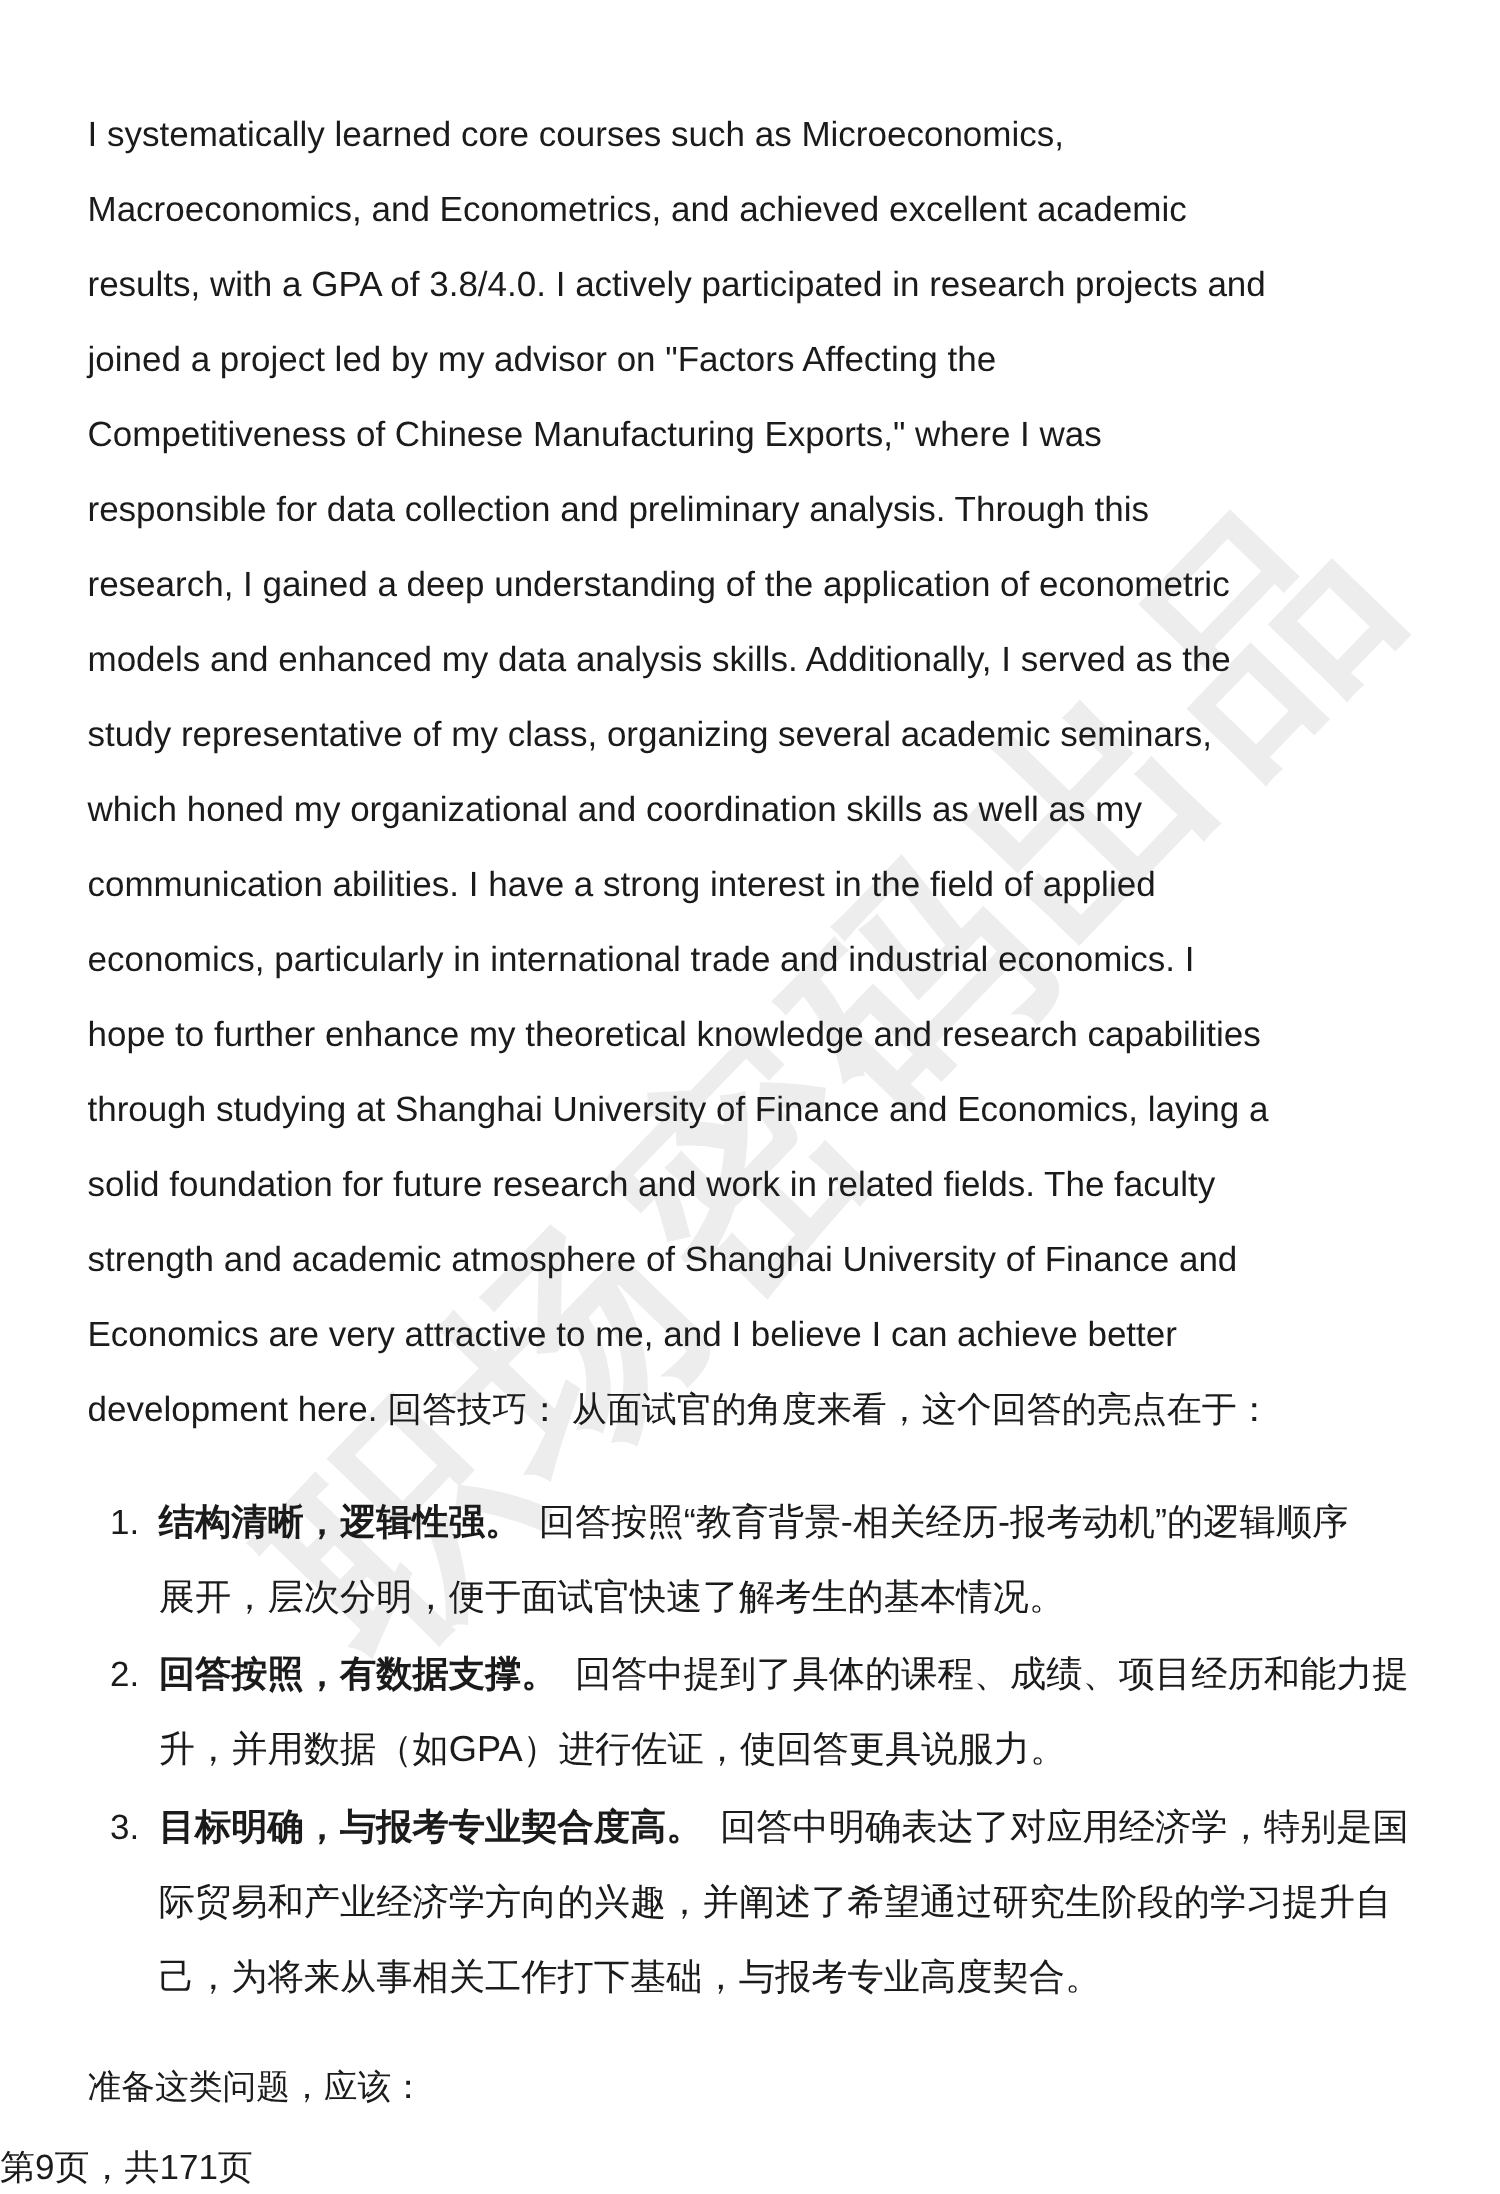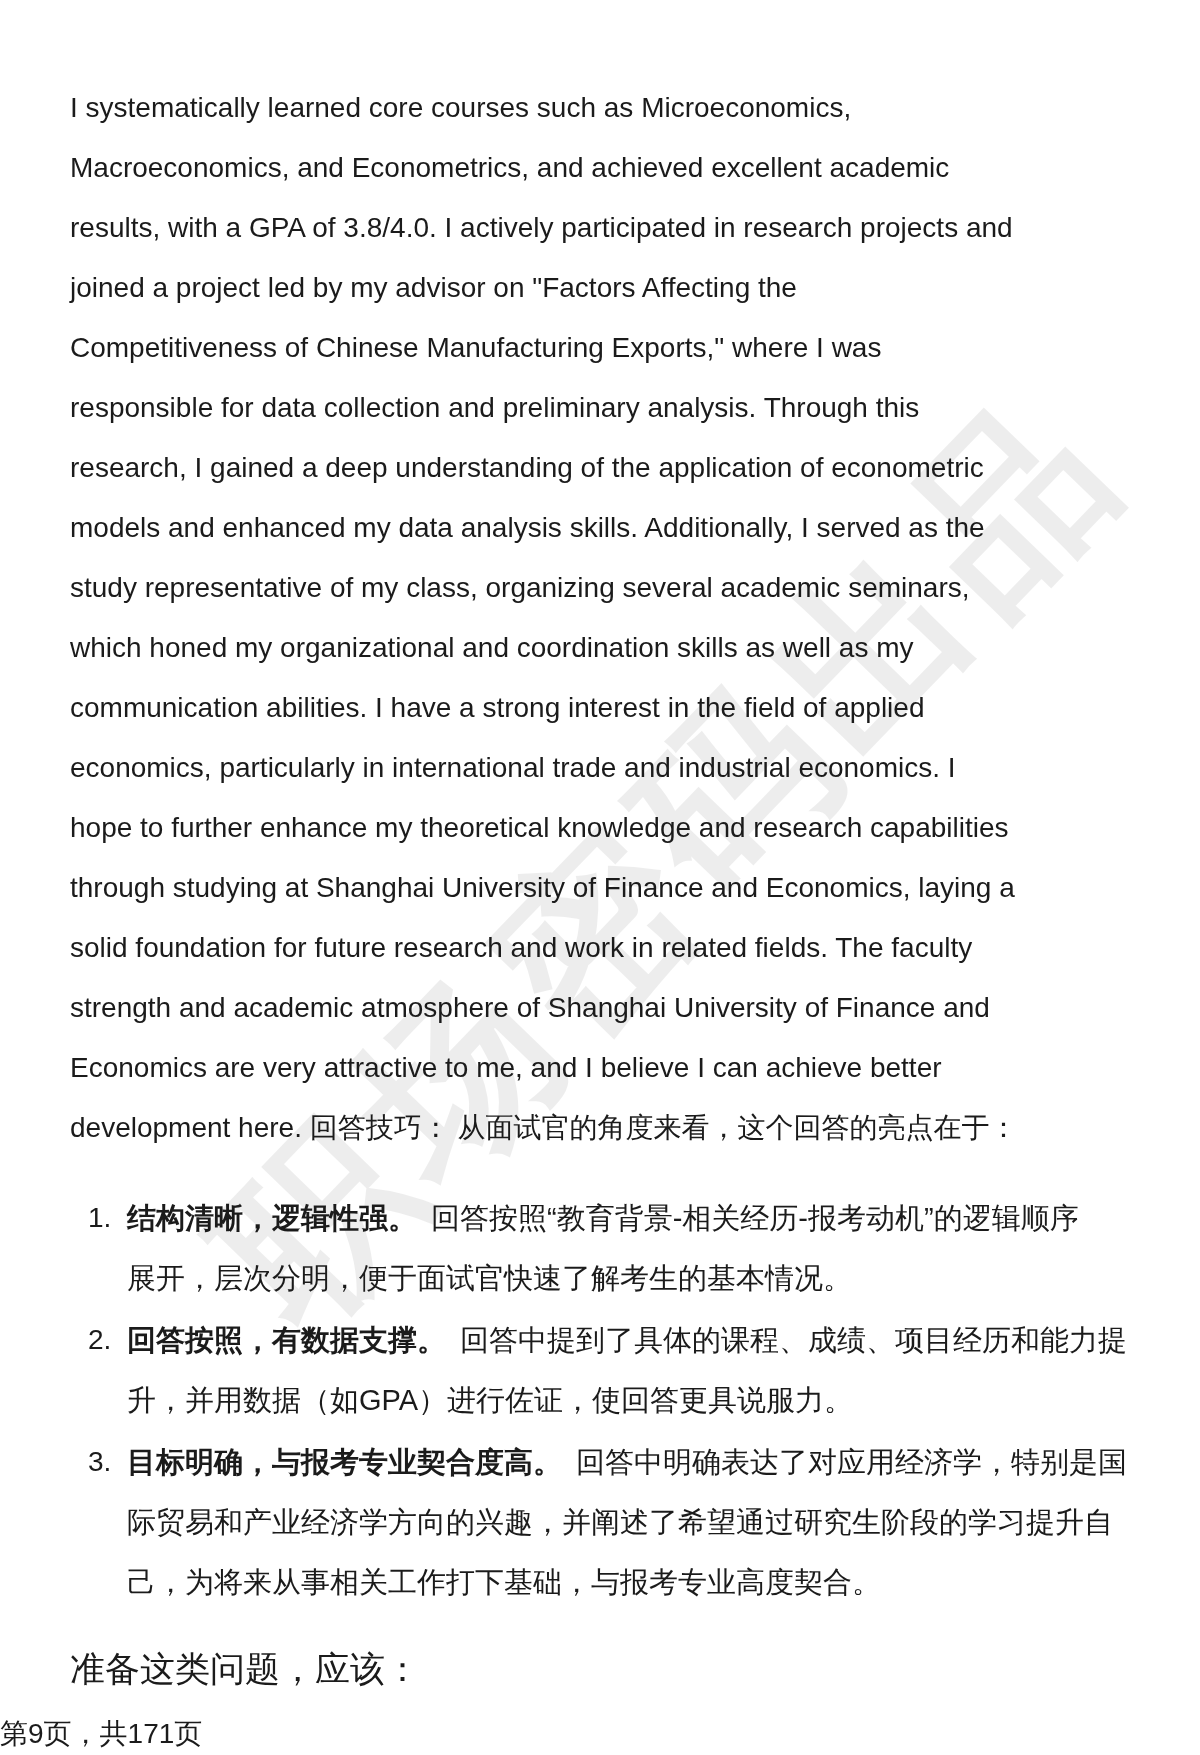--- a/index.html
+++ b/index.html
@@ -49,22 +49,23 @@
   .points li + li { margin-top: 2px; }
   .num {
     flex: 0 0 39px;
     font-size: 28px;
   }
   .li-body { flex: 1; }
   .li-body b { font-weight: 700; margin-right: 14px; }
   .rest { white-space: pre-line; }
   .closing {
     margin-top: 27px;
-    font-size: 35px;
+    font-size: 27px;
     line-height: 60px;
+    font-family: Liberation Serif, serif;
   }
   .footer {
     position: relative;
     z-index: 1;
     margin-top: 15px;
     font-size: 28px;
     line-height: 40px;
     text-align: left;
   }
 </style>

